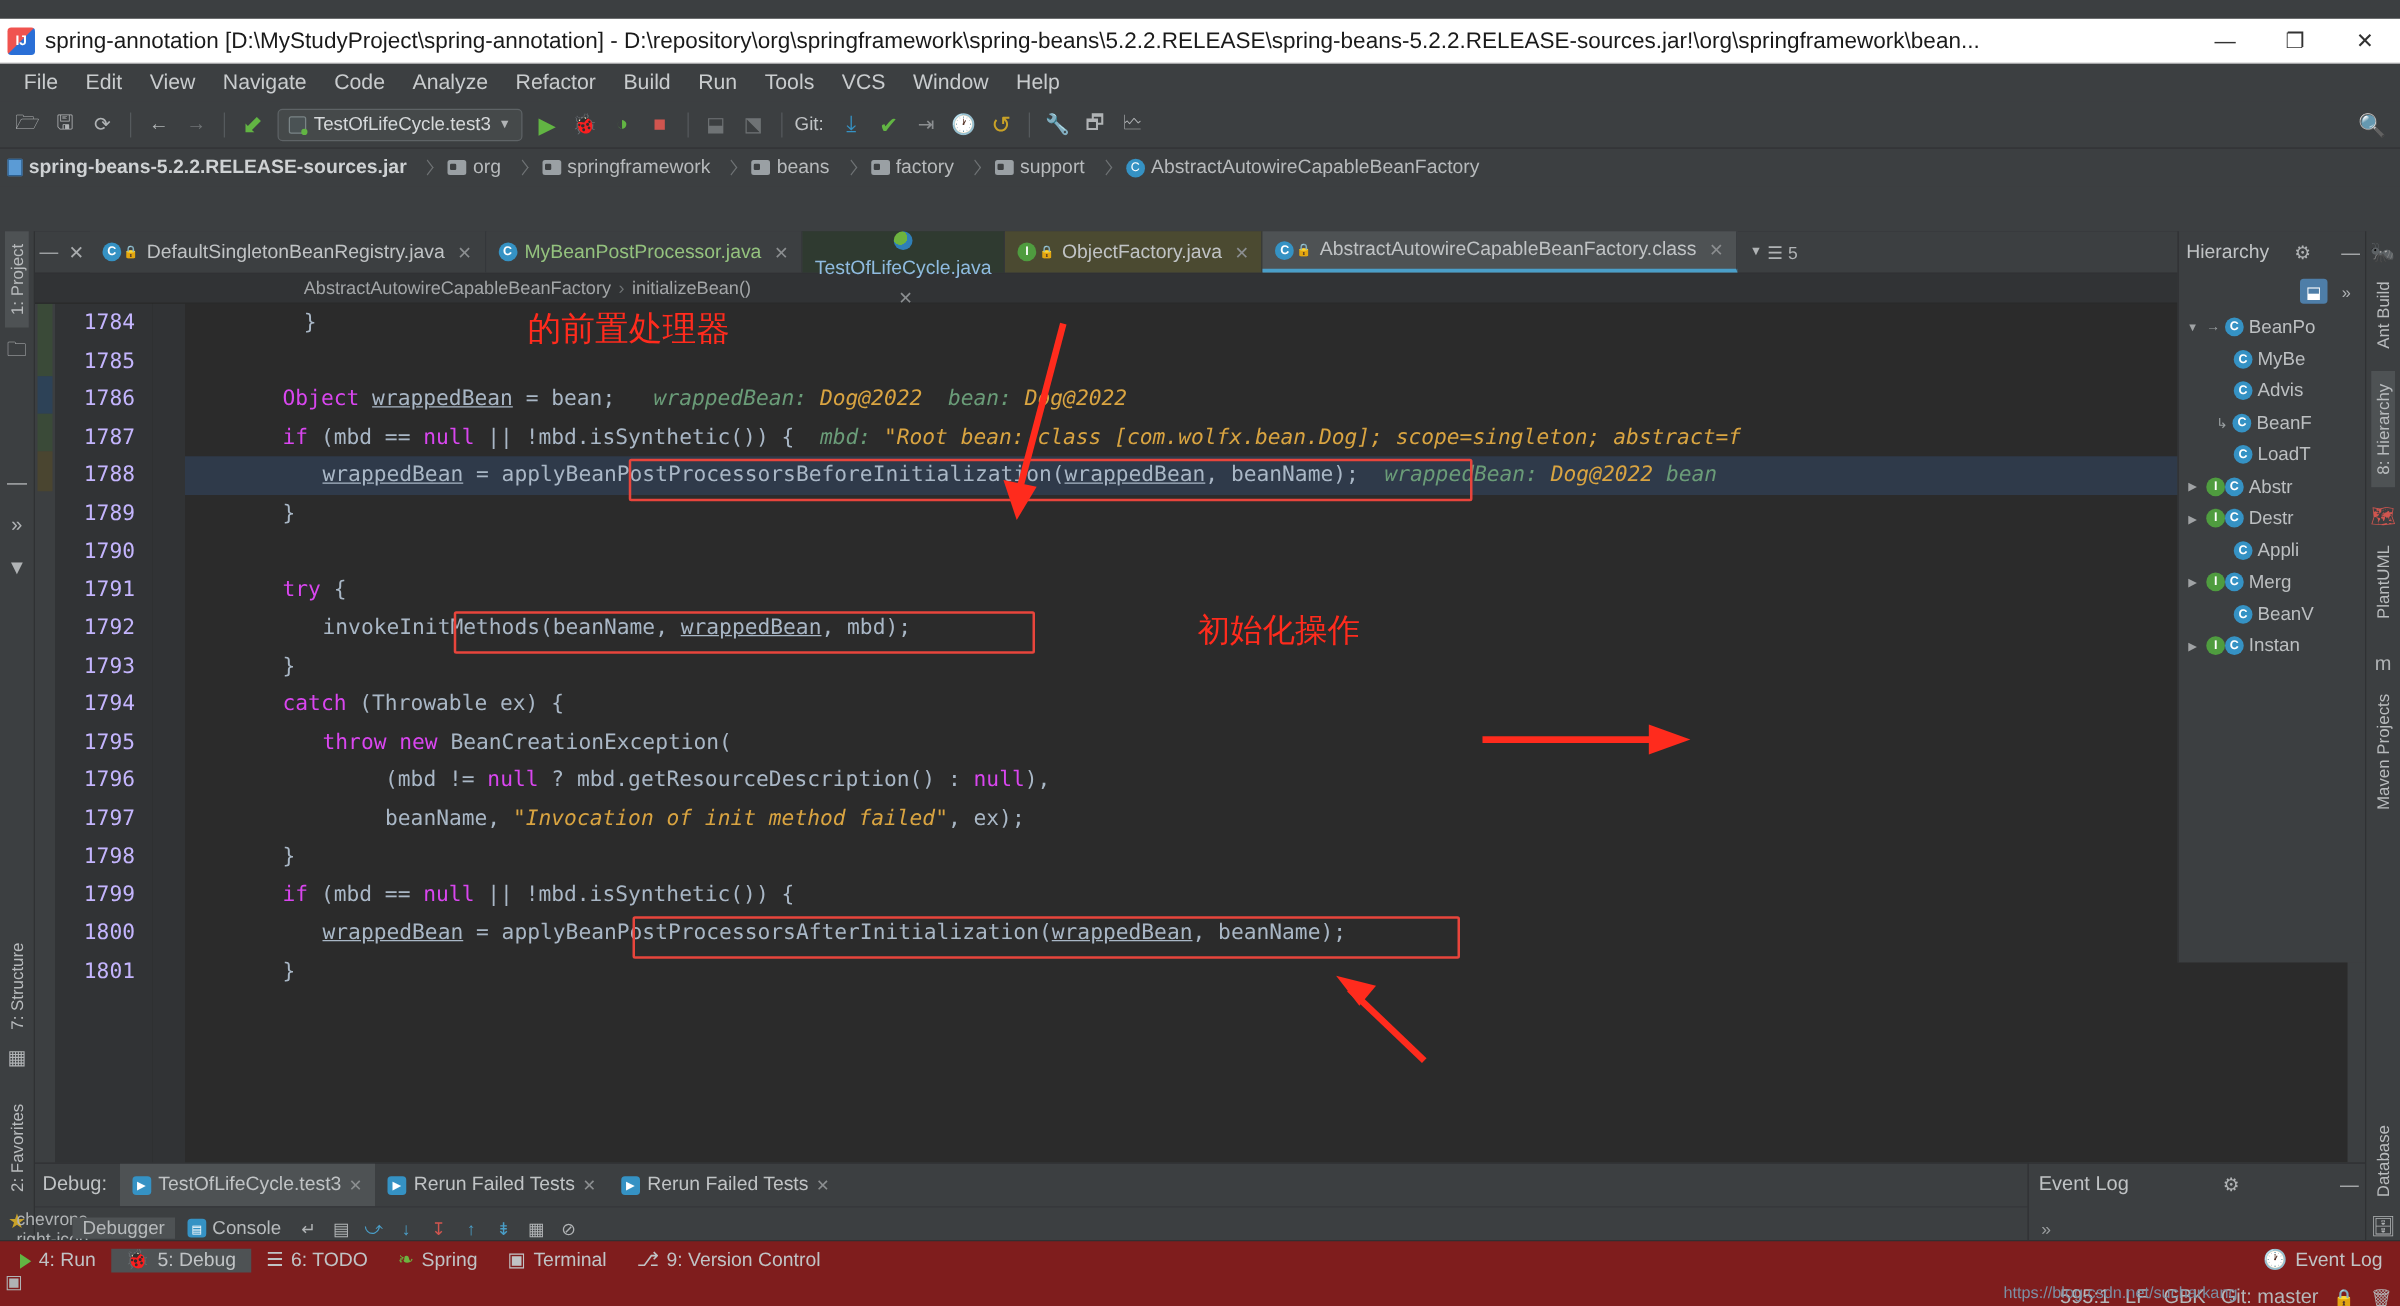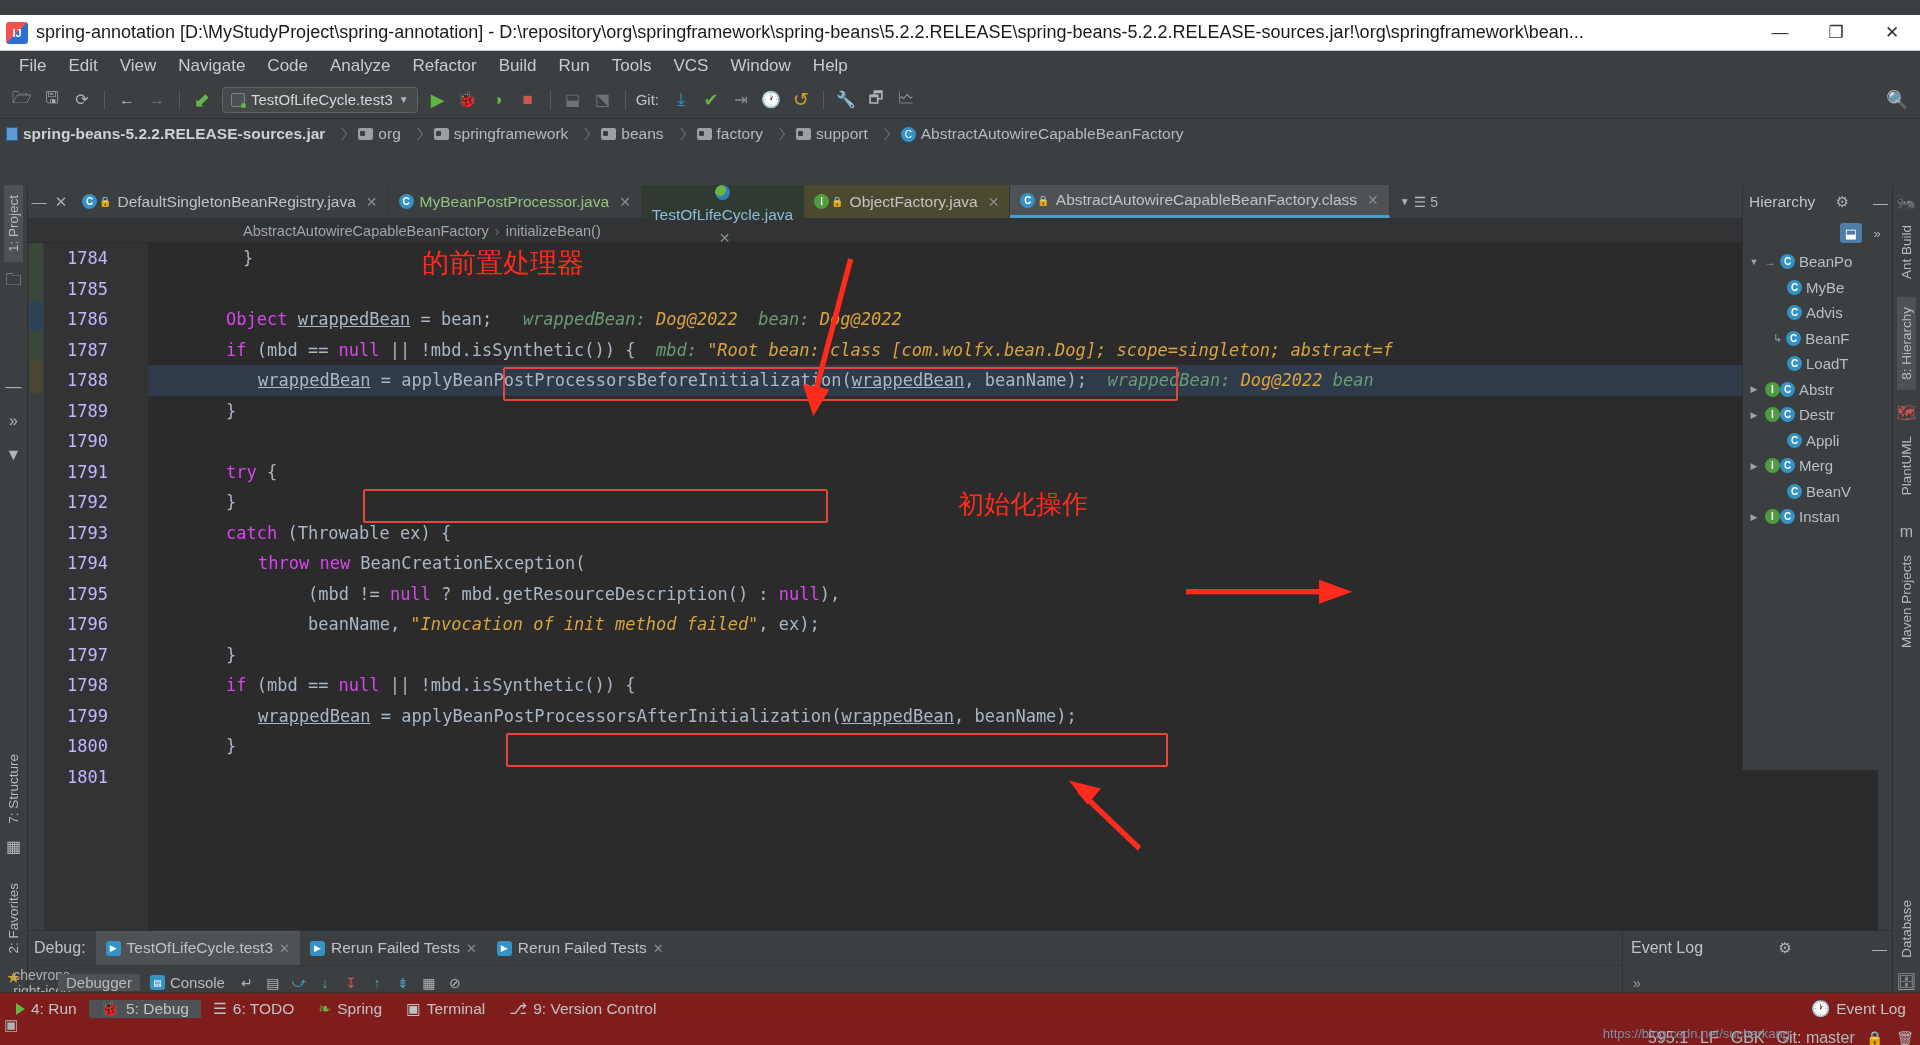--- a/index.html
+++ b/index.html
@@ -481,20 +481,21 @@
 
       <div class="codecol">
         <div class="cl"><span style="padding-left:85px">}</span></div>
         <div class="cl"></div>
         <div class="cl"><span style="padding-left:68px"><span class="kw">Object</span> <span class="var">wrappedBean</span> = bean;</span>   <span class="hint">wrappedBean:</span> <span class="hintv">Dog@2022</span>  <span class="hint">bean:</span> <span class="hintv">Dog@2022</span></div>
         <div class="cl"><span style="padding-left:68px"><span class="kw">if</span> (mbd == <span class="kw">null</span> || !mbd.isSynthetic()) {</span>  <span class="hint">mbd:</span> <span class="hintv">"Root bean: class [com.wolfx.bean.Dog]; scope=singleton; abstract=f</span></div>
         <div class="cl hl"><span style="padding-left:100px"><span class="var">wrappedBean</span> = applyBeanPostProcessorsBeforeInitialization(<span class="var">wrappedBean</span>, beanName);</span>  <span class="hint">wrappedBean:</span> <span class="hintv">Dog@2022</span> <span class="hint">bean</span></div>
         <div class="cl"><span style="padding-left:68px">}</span></div>
         <div class="cl"></div>
         <div class="cl"><span style="padding-left:68px"><span class="kw">try</span> {</span></div>
+        <div class="cl"><span style="padding-left:100px">invokeInitMethods(beanName, <span class="var">wrappedBean</span>, mbd);</span></div>
         <div class="cl"><span style="padding-left:68px">}</span></div>
         <div class="cl"><span style="padding-left:68px"><span class="kw">catch</span> (Throwable ex) {</span></div>
         <div class="cl"><span style="padding-left:100px"><span class="kw">throw new</span> BeanCreationException(</span></div>
         <div class="cl"><span style="padding-left:150px">(mbd != <span class="kw">null</span> ? mbd.getResourceDescription() : <span class="kw">null</span>),</span></div>
         <div class="cl"><span style="padding-left:150px">beanName, <span class="str">"Invocation of init method failed"</span>, ex);</span></div>
         <div class="cl"><span style="padding-left:68px">}</span></div>
         <div class="cl"><span style="padding-left:68px"><span class="kw">if</span> (mbd == <span class="kw">null</span> || !mbd.isSynthetic()) {</span></div>
         <div class="cl"><span style="padding-left:100px"><span class="var">wrappedBean</span> = applyBeanPostProcessorsAfterInitialization(<span class="var">wrappedBean</span>, beanName);</span></div>
         <div class="cl"><span style="padding-left:68px">}</span></div>
 

